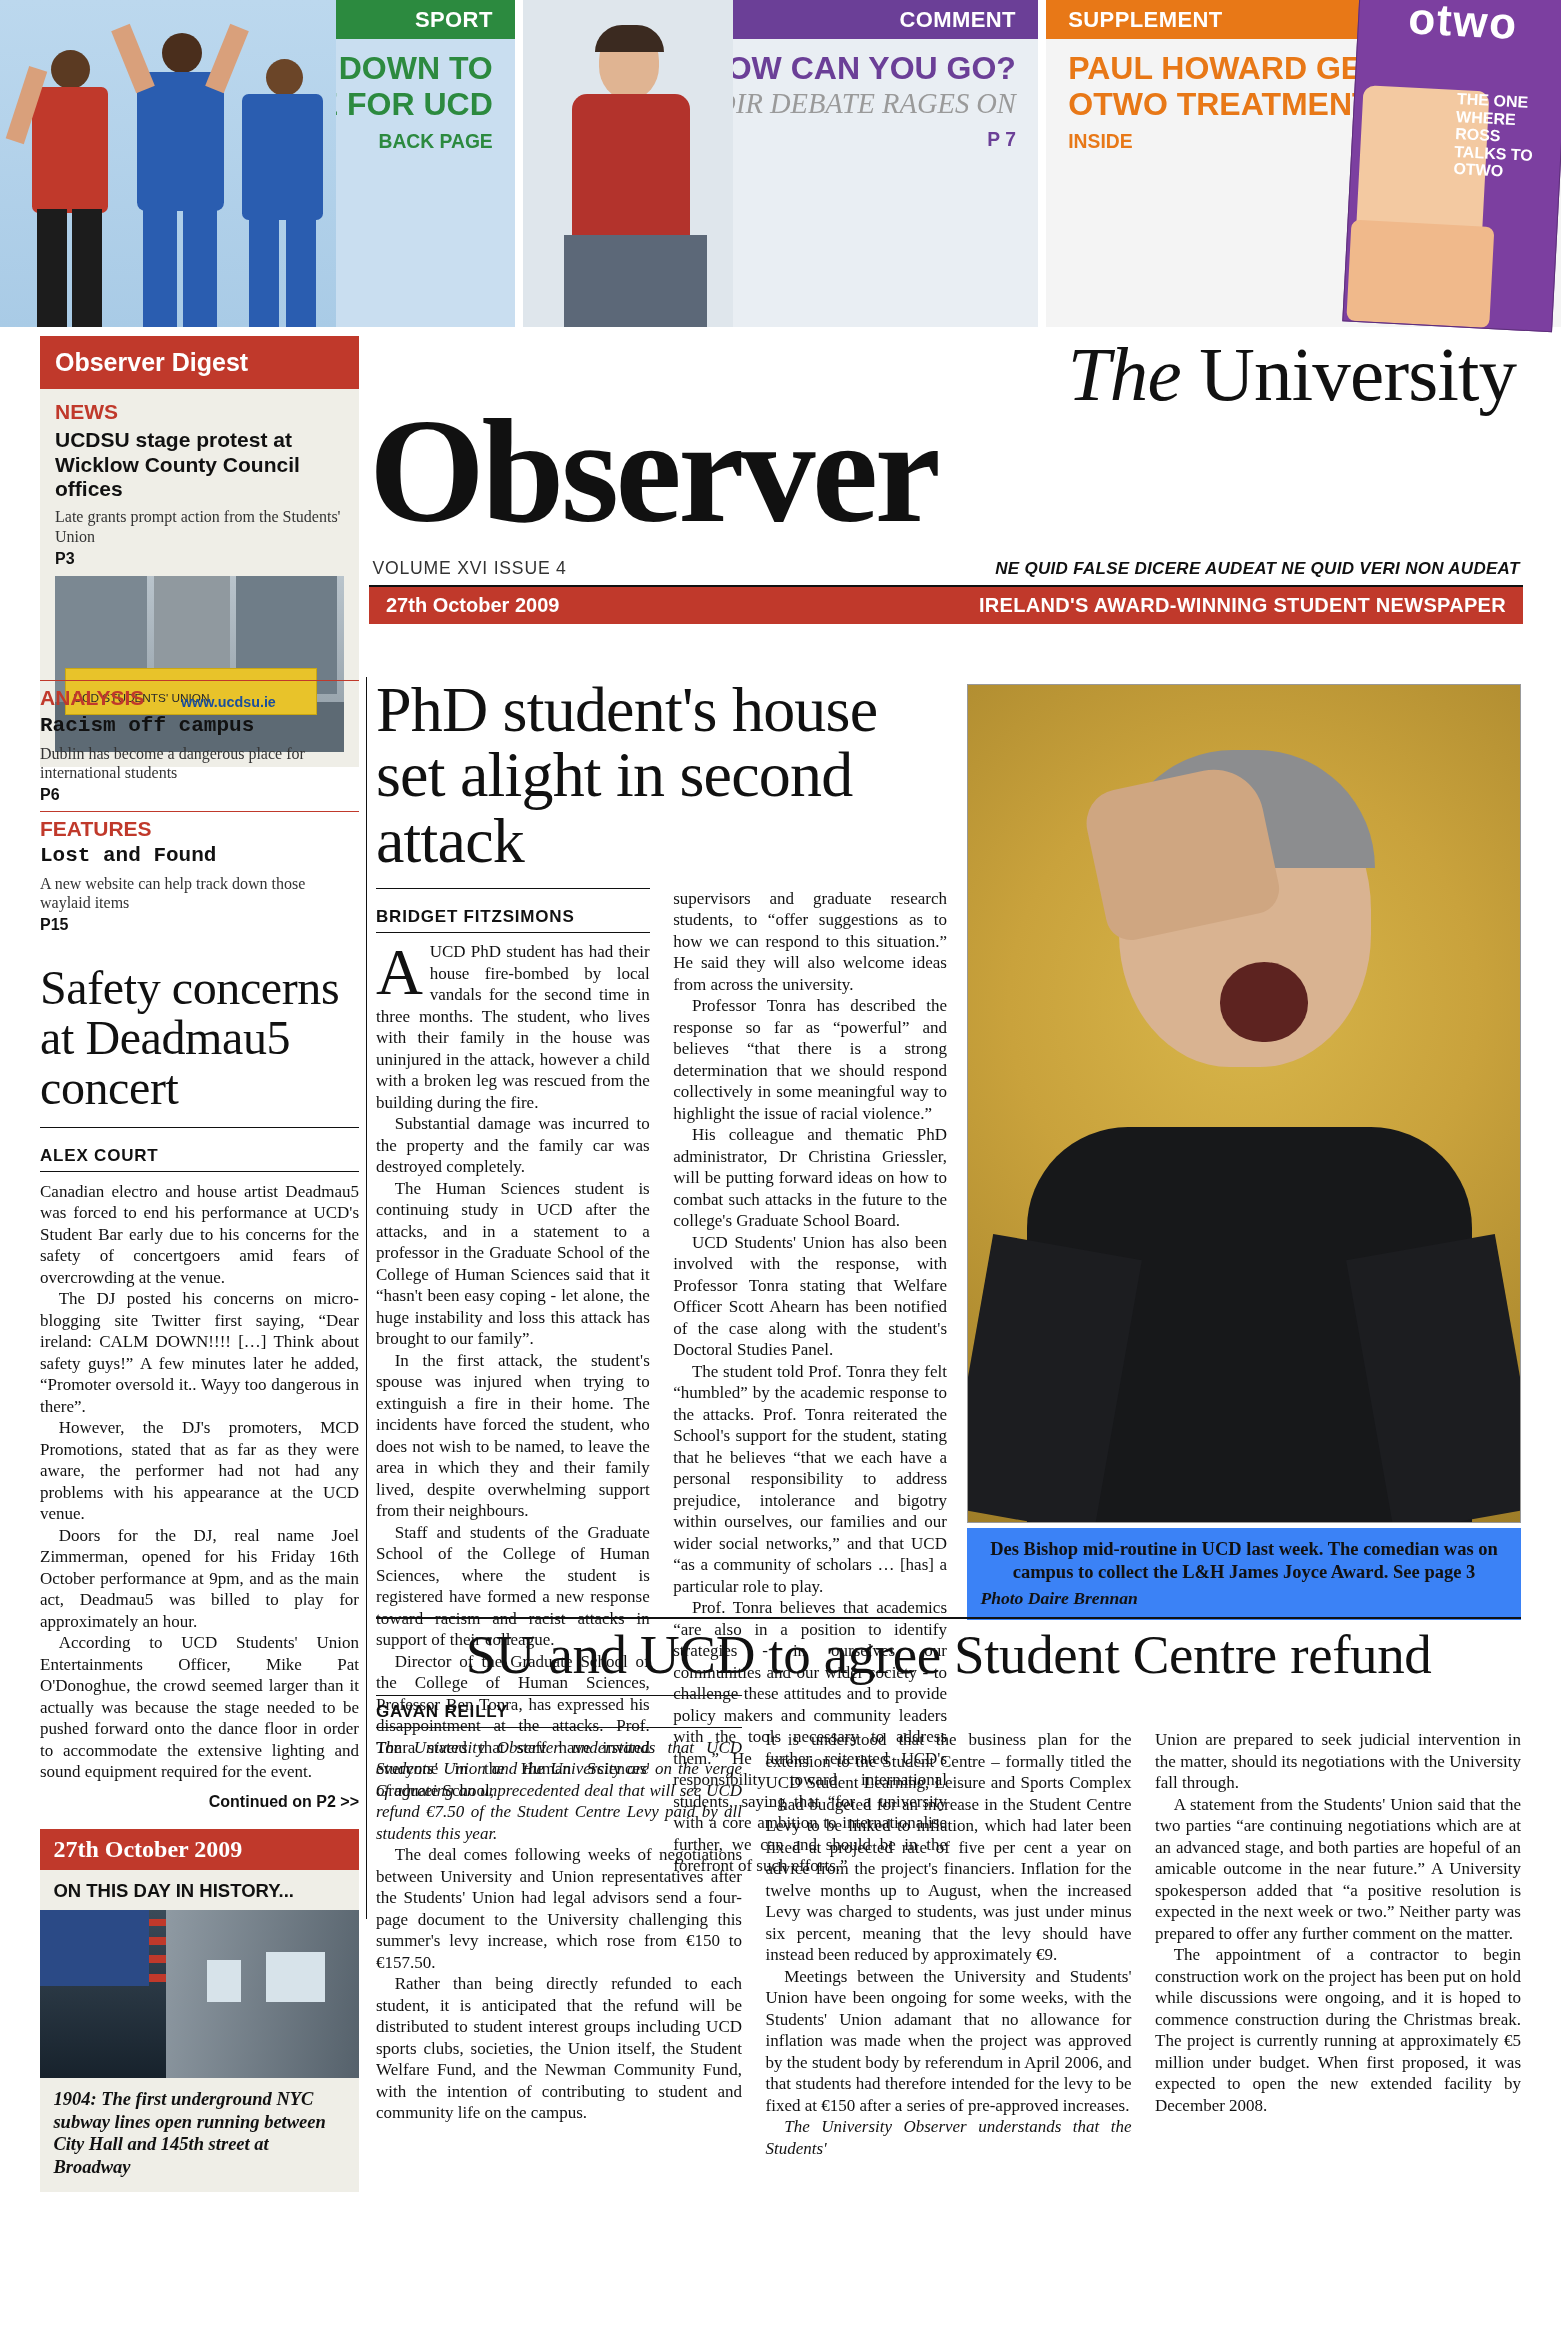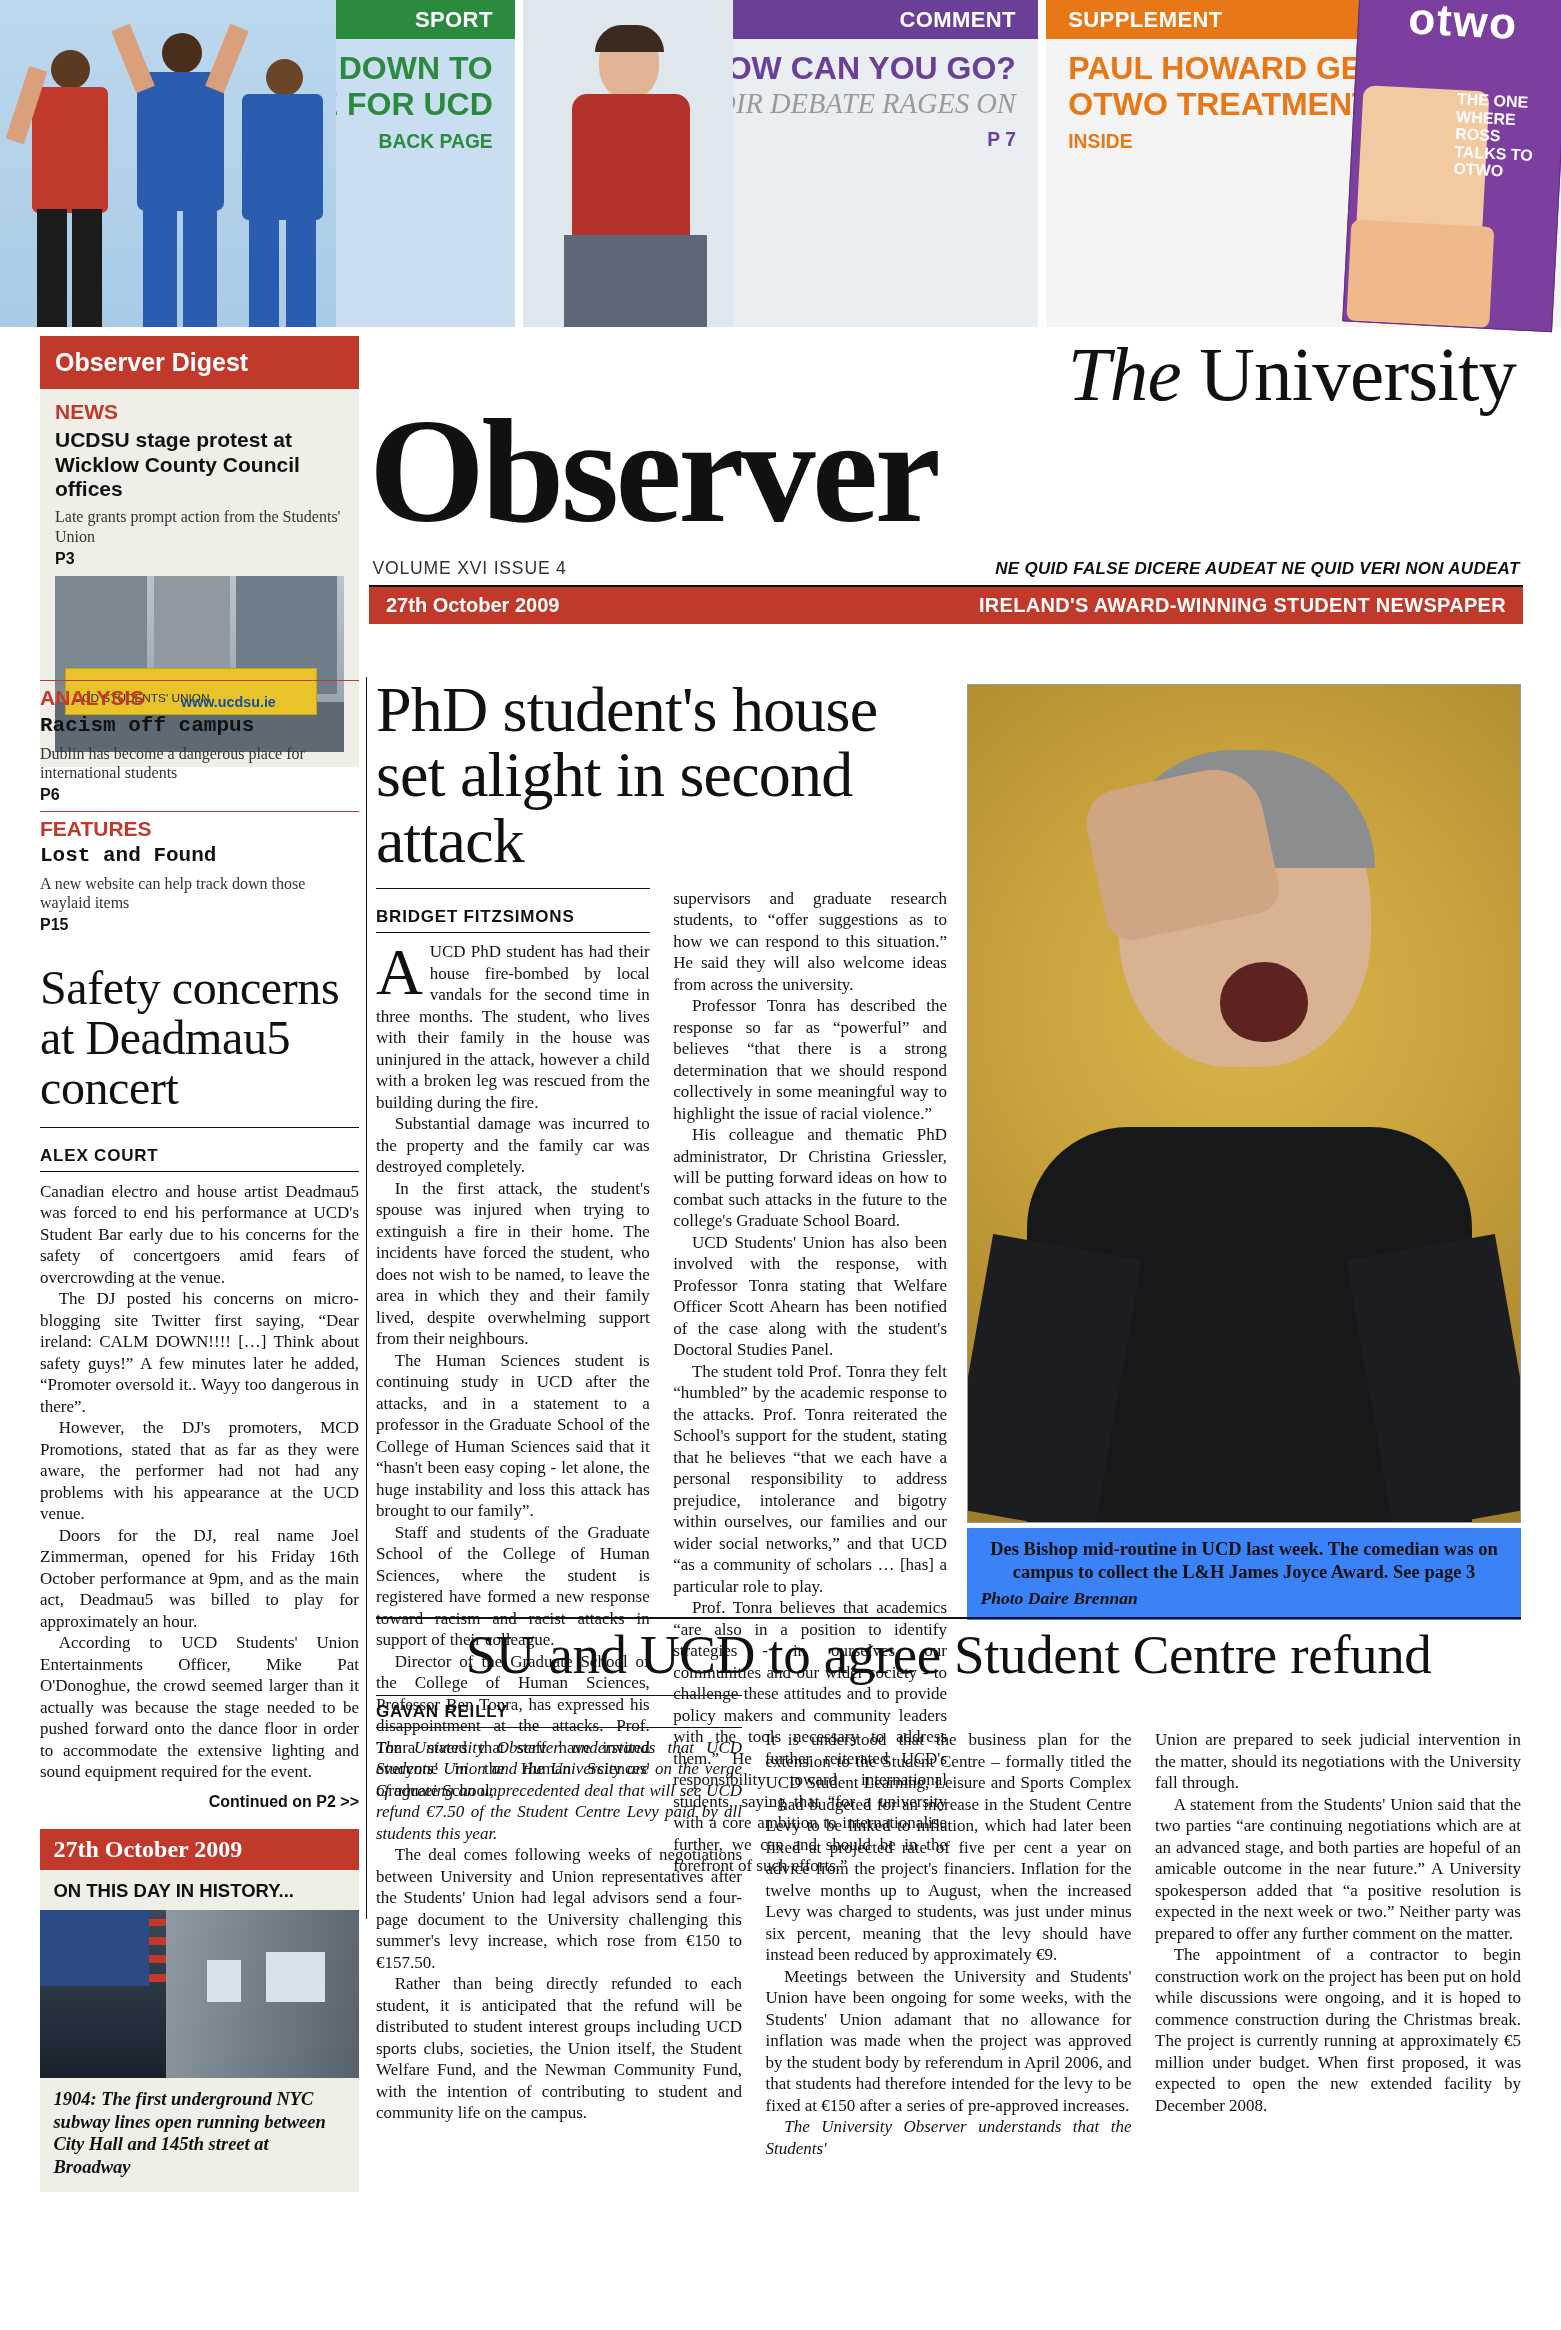--- a/index.html
+++ b/index.html
@@ -471,22 +471,22 @@
         <div class="mouth"></div>
         <div class="hand"></div>
       </div>
 
       <div class="ms-cols">
         <div class="ms-col">
           <div class="byline" style="margin-top:0;">BRIDGET FITZSIMONS</div>
           <div class="body-text">
             <p class="first drop-cap">A UCD PhD student has had their house fire-bombed by local vandals for the second time in three months. The student, who lives with their family in the house was uninjured in the attack, however a child with a broken leg was rescued from the building during the fire.</p>
             <p>Substantial damage was incurred to the property and the family car was destroyed completely.</p>
+            <p>The Human Sciences student is continuing study in UCD after the attacks, and in a statement to a professor in the Graduate School of the College of Human Sciences said that it “hasn't been easy coping - let alone, the huge instability and loss this attack has brought to our family”.</p>
             <p>In the first attack, the student's spouse was injured when trying to extinguish a fire in their home. The incidents have forced the student, who does not wish to be named, to leave the area in which they and their family lived, despite overwhelming support from their neighbours.</p>
-            <p>The Human Sciences student is continuing study in UCD after the attacks, and in a statement to a professor in the Graduate School of the College of Human Sciences said that it “hasn't been easy coping - let alone, the huge instability and loss this attack has brought to our family”.</p>
             <p>Staff and students of the Graduate School of the College of Human Sciences, where the student is registered have formed a new response toward racism and racist attacks in support of their colleague.</p>
             <p>Director of the Graduate School of the College of Human Sciences, Professor Ben Tonra, has expressed his disappointment at the attacks. Prof. Tonra stated that staff have invited everyone in the Human Sciences' Graduate School,</p>
           </div>
         </div>
         <div class="ms-col">
           <div class="body-text" style="margin-top:0;">
             <p class="first">supervisors and graduate research students, to “offer suggestions as to how we can respond to this situation.” He said they will also welcome ideas from across the university.</p>
             <p>Professor Tonra has described the response so far as “powerful” and believes “that there is a strong determination that we should respond collectively in some meaningful way to highlight the issue of racial violence.”</p>
             <p>His colleague and thematic PhD administrator, Dr Christina Griessler, will be putting forward ideas on how to combat such attacks in the future to the college's Graduate School Board.</p>
             <p>UCD Students' Union has also been involved with the response, with Professor Tonra stating that Welfare Officer Scott Ahearn has been notified of the case along with the student's Doctoral Studies Panel.</p>

